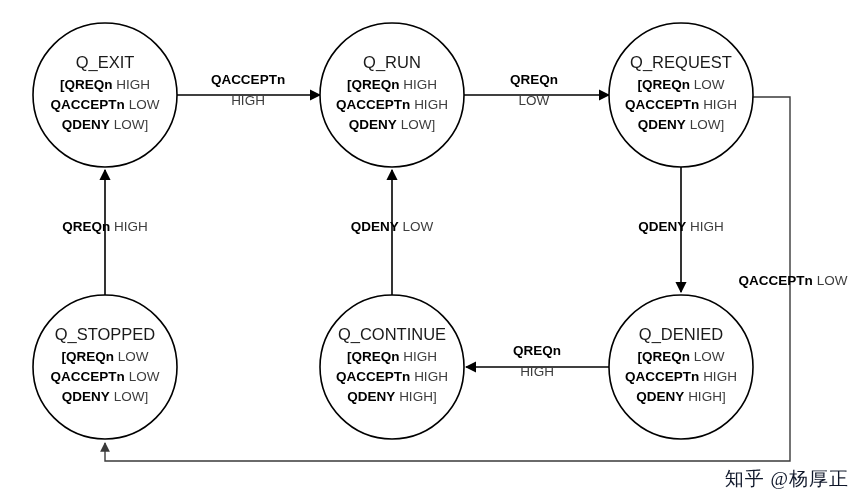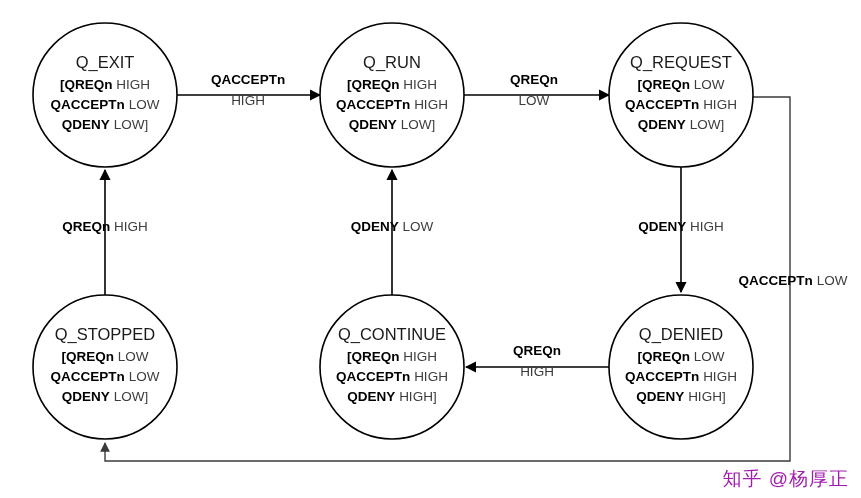--- a/index.html
+++ b/index.html
@@ -61,23 +61,23 @@
     fill: #3d3d3d;
   }
   .edge-label {
     font-size: 13.5px;
     text-anchor: middle;
   }
   .watermark {
     position: absolute;
     right: 12px;
     bottom: 6px;
-    font-family: Liberation Sans, sans-serif;
+    font-family: Liberation Serif, serif;
     font-size: 19px;
-    color: #a21caf;
+    color: #0f172a;
     letter-spacing: 1px;
     user-select: none;
     white-space: nowrap;
   }
 </style>
 </head>
 <body>
 
 <div id="diagram-root">
 

